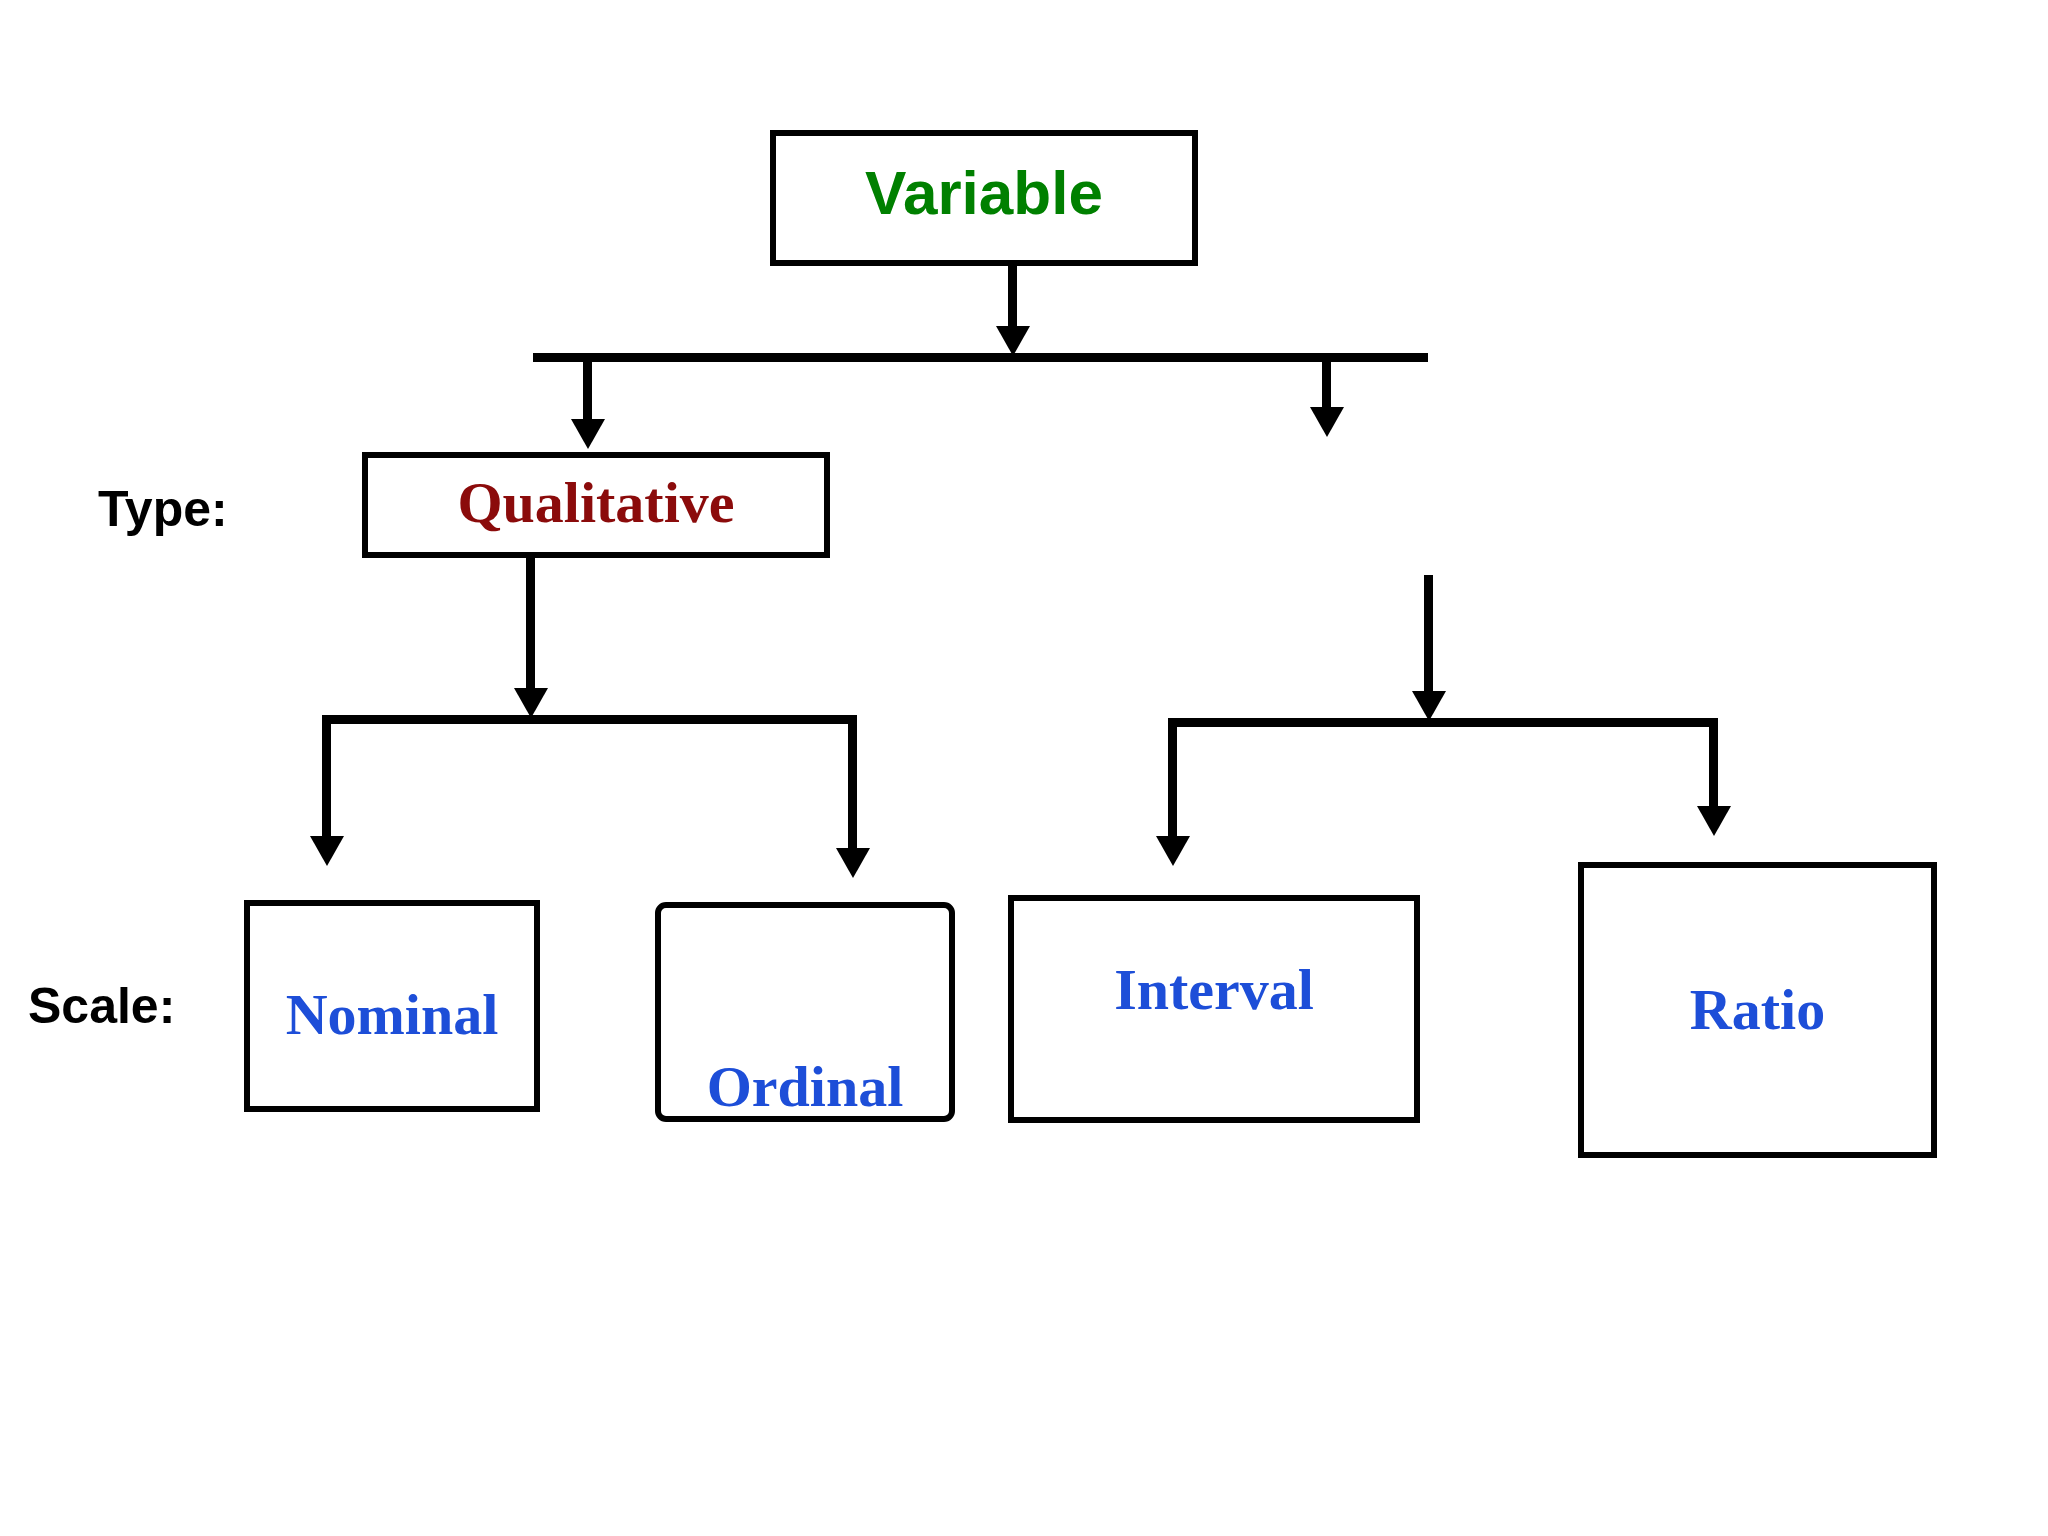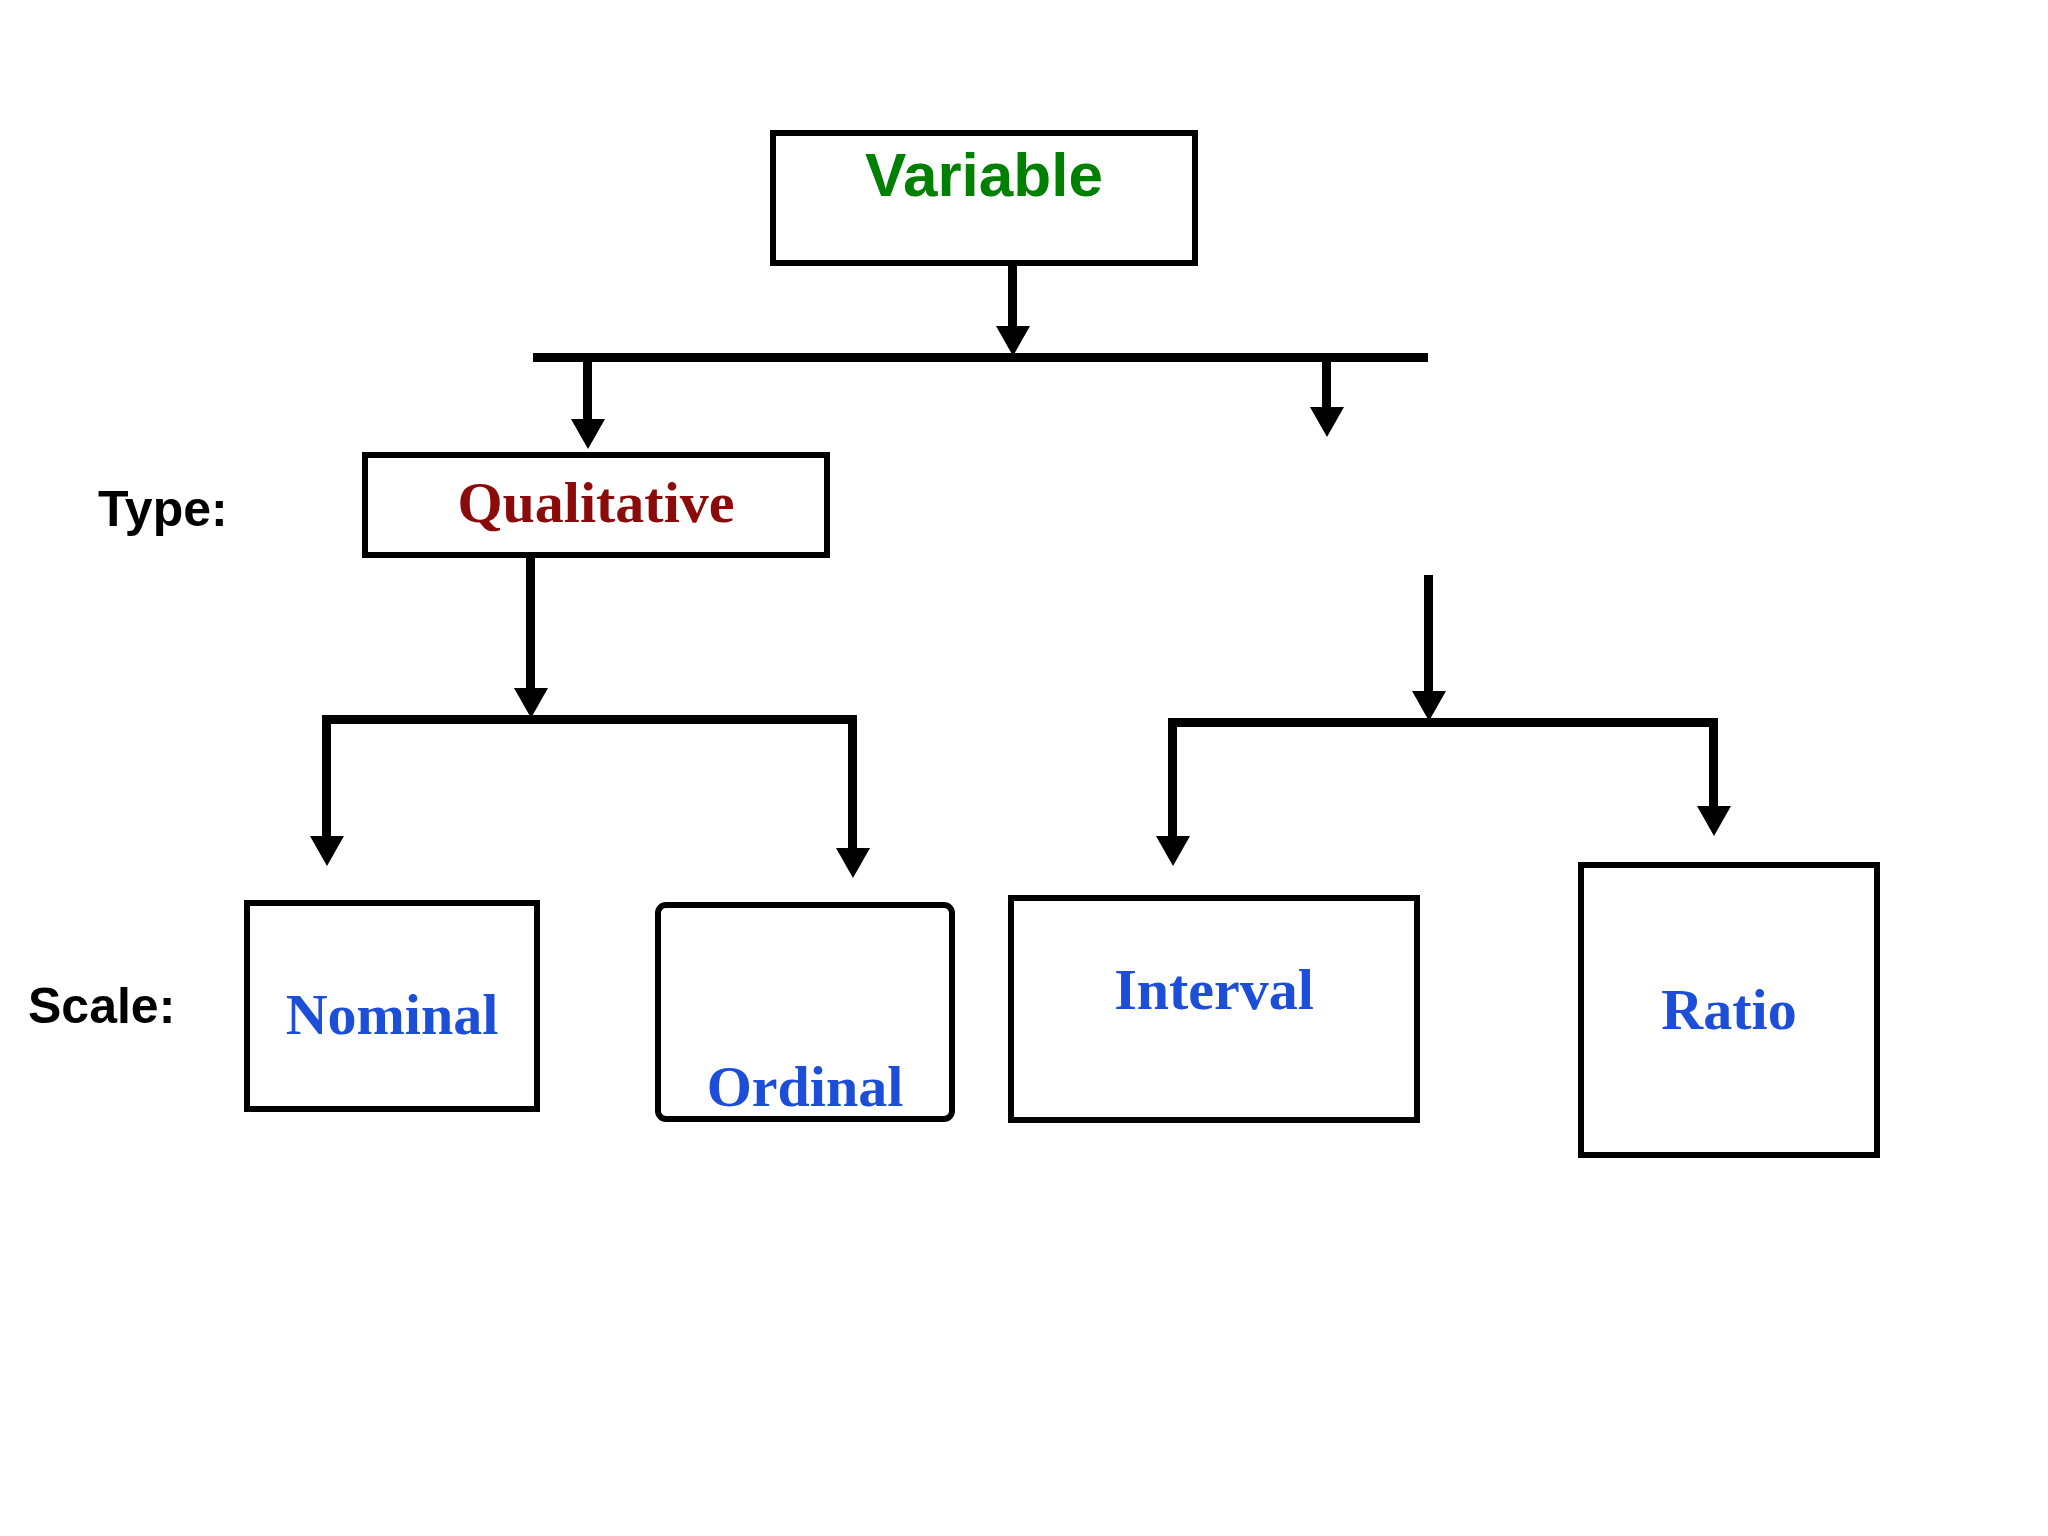--- a/index.html
+++ b/index.html
@@ -34,21 +34,21 @@
     top: 130px;
     width: 428px;
     height: 136px;
     align-items: flex-start;
   }
   #node-variable .node-label {
     font-family: "Liberation Sans", sans-serif;
     font-weight: bold;
     font-size: 62px;
     color: #008000;
-    margin-top: 8px;
+    margin-top: 26px;
   }
 
   
   .type-node .node-label {
     font-family: "Liberation Serif", serif;
     font-weight: bold;
     font-size: 58px;
     color: #8B0B0B;
   }
   #node-qualitative {
@@ -96,21 +96,21 @@
     left: 1008px;
     top: 895px;
     width: 412px;
     height: 228px;
     align-items: flex-start;
   }
   #node-interval .node-label { margin-top: 60px; }
   #node-ratio {
     left: 1578px;
     top: 862px;
-    width: 302px;
+    width: 359px;
     height: 296px;
     align-items: center;
   }
 
   
   .row-caption {
     position: absolute;
     font-family: "Liberation Sans", sans-serif;
     font-weight: bold;
     font-size: 50px;

